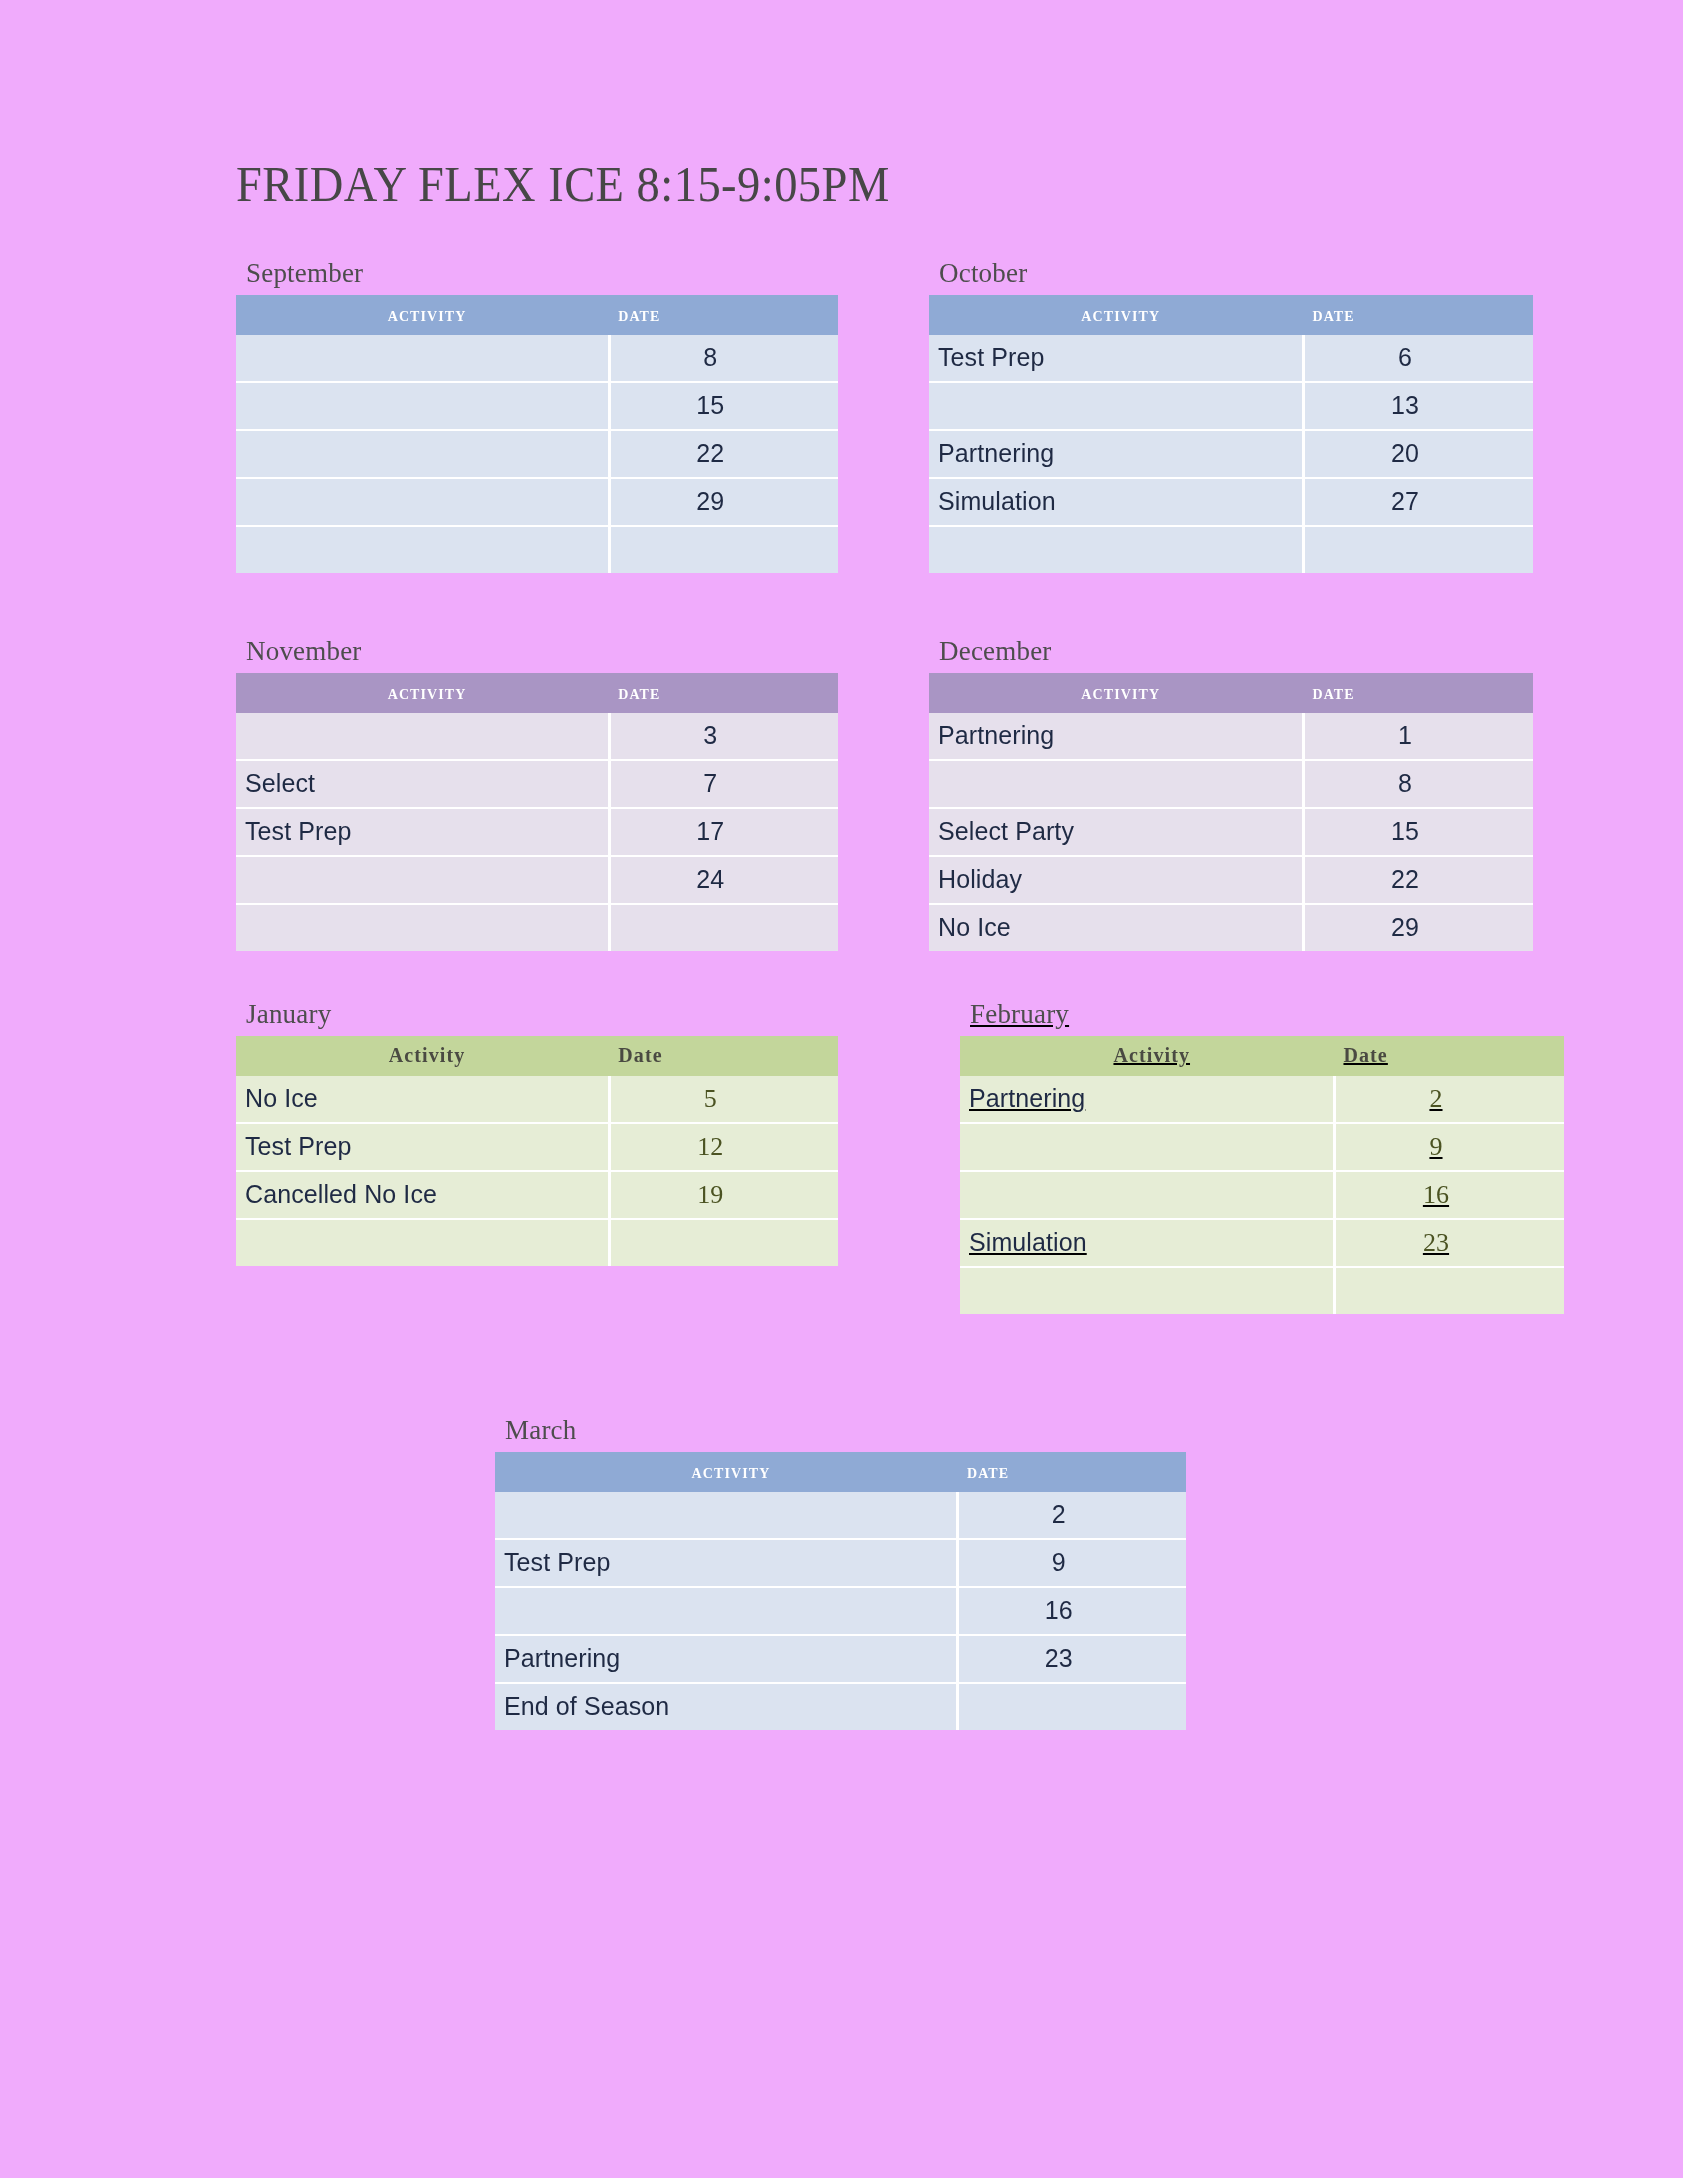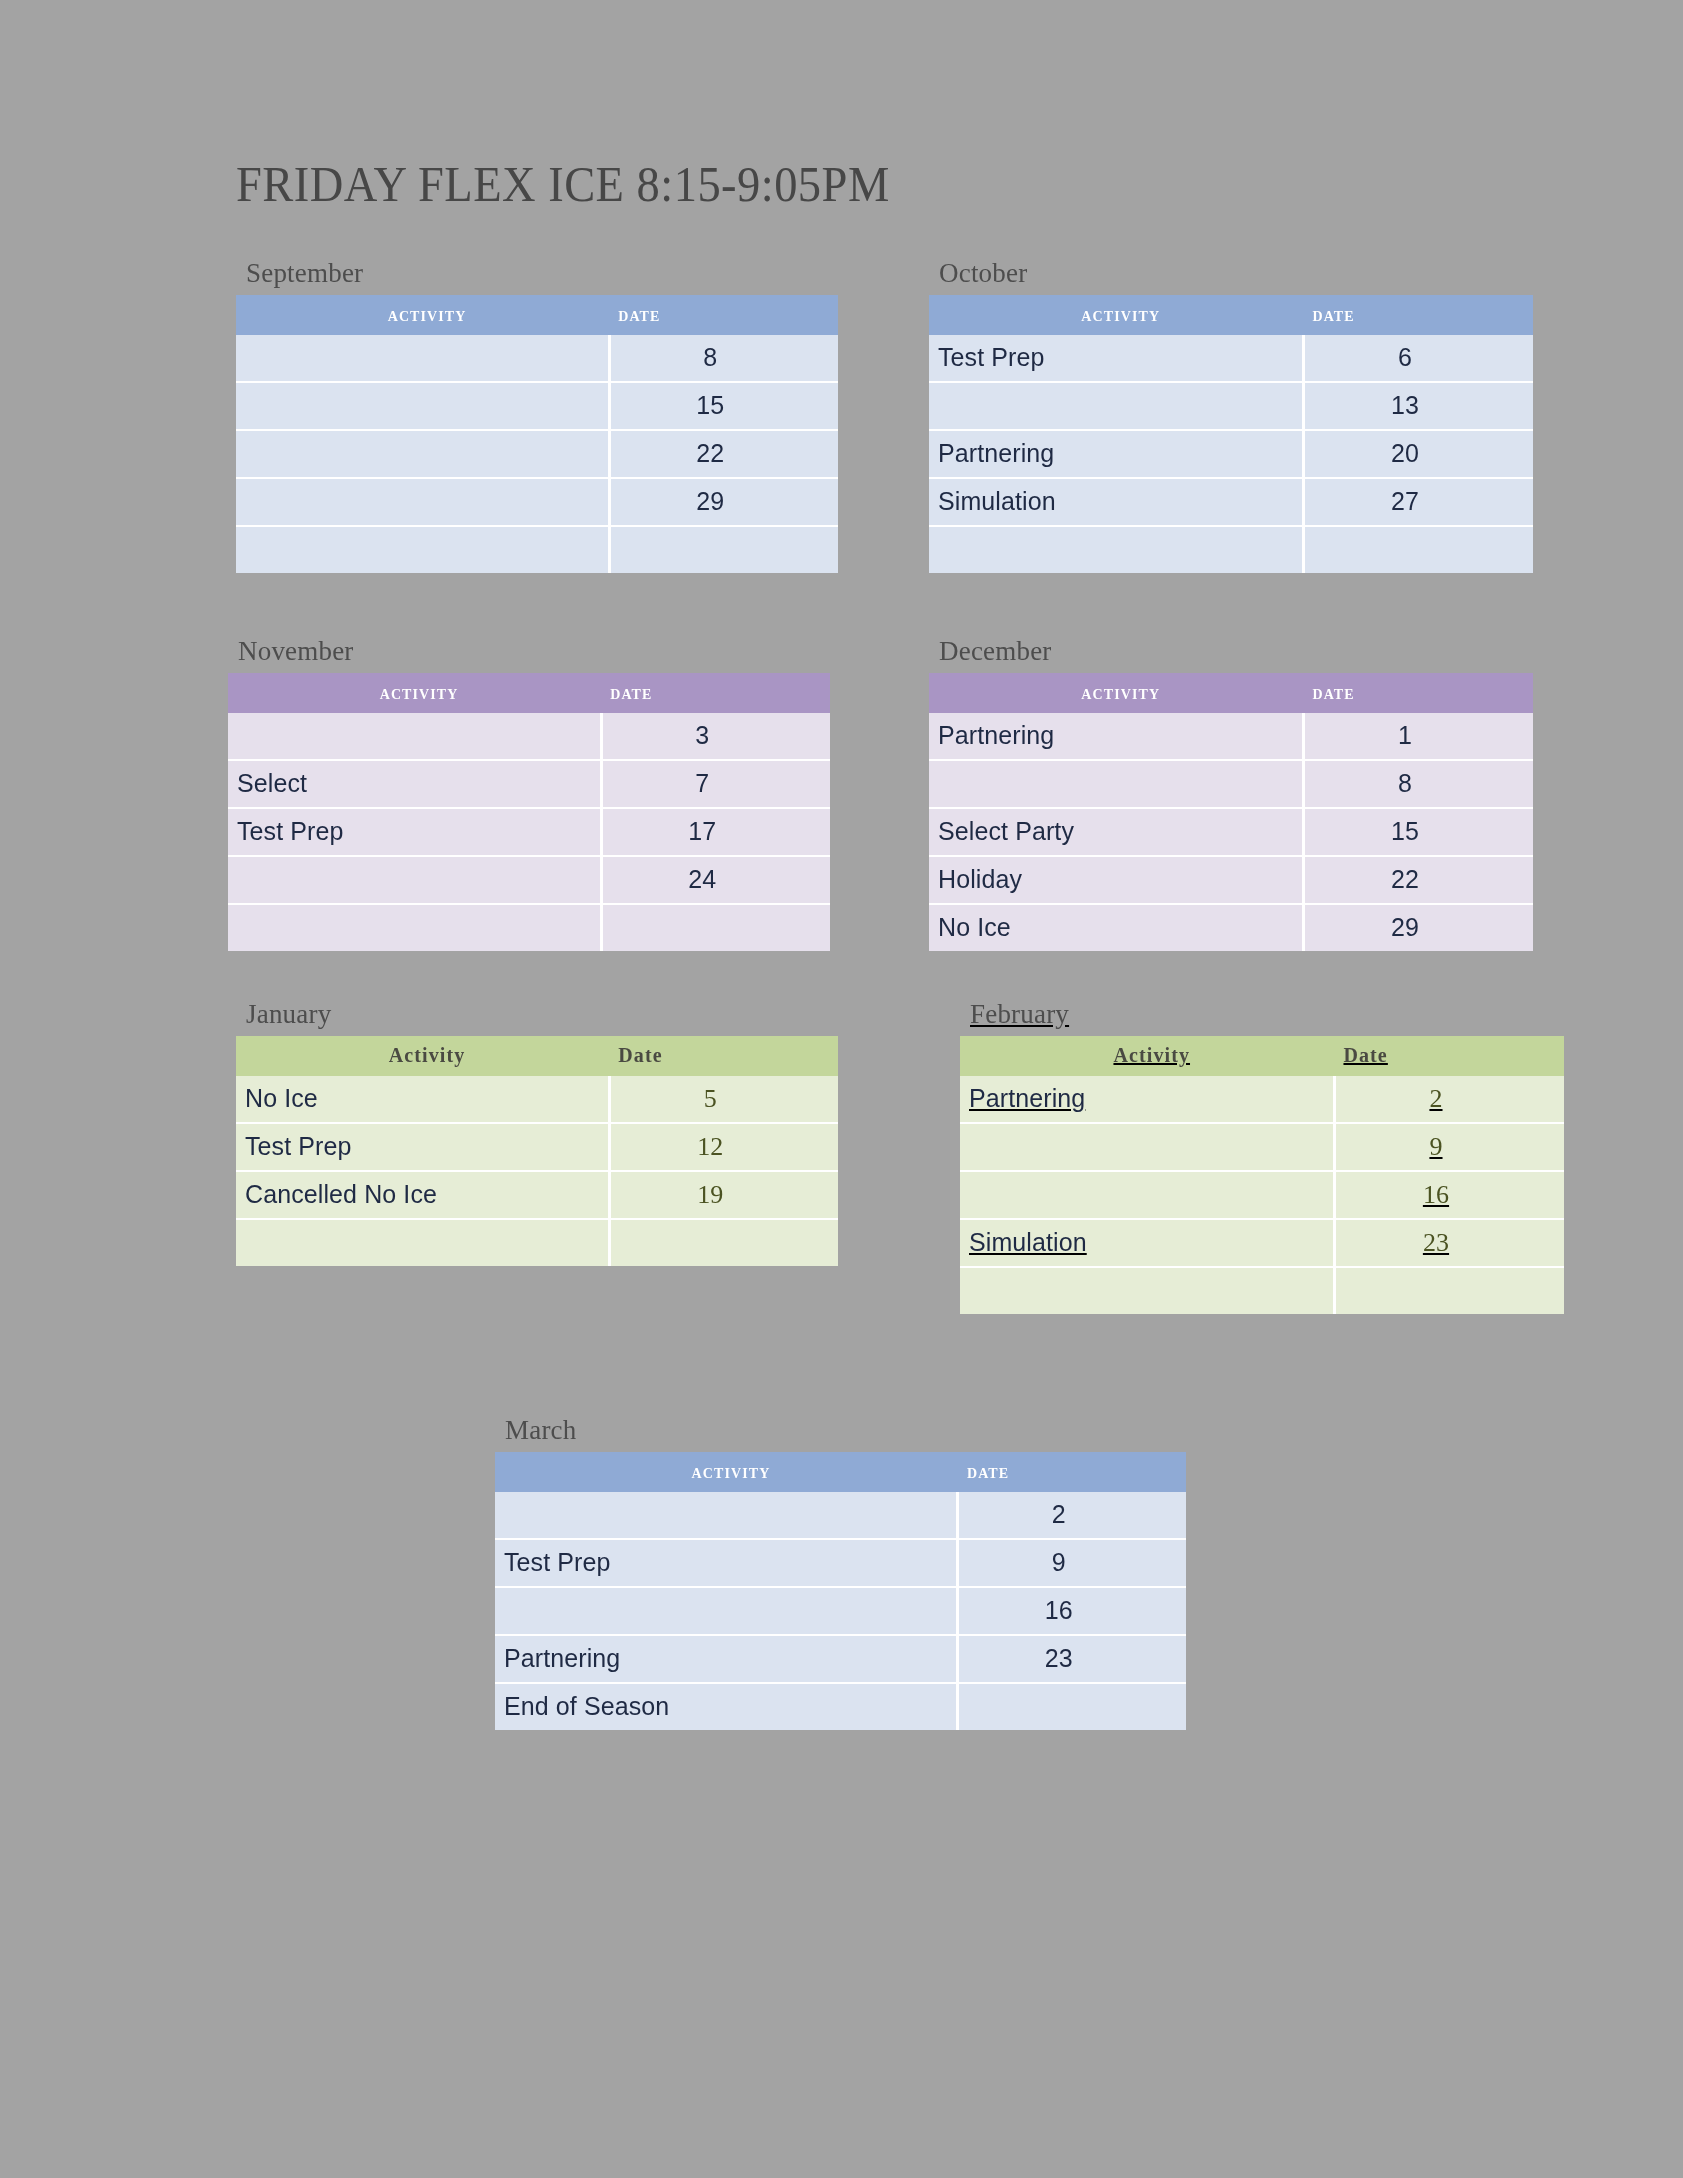--- a/index.html
+++ b/index.html
@@ -12,21 +12,21 @@
     height: 2178px;
     position: relative;
     font-family: "Liberation Serif", serif;
     -webkit-font-smoothing: antialiased;
   }
 
   .page {
     position: relative;
     width: 1683px;
     height: 2178px;
-    background: #a3a3a3;
+    background: #f0abfc;
     overflow: hidden;
   }
 
   
   .doc-title {
     position: absolute;
     left: 236px;
     top: 158px;
     font-family: "Liberation Serif", serif;
     font-size: 50px;
@@ -162,21 +162,21 @@
   }
 
   
   .march-rule tbody tr.rule-above td {
     border-top: 2px solid #20252e;
   }
 
   
   #block-september { left: 236px; top: 259px; width: 602px; }
   #block-october   { left: 929px; top: 259px; width: 600px; }
-  #block-november  { left: 228px; top: 637px; width: 684px; }
+  #block-november  { left: 236px; top: 637px; width: 684px; }
   #block-december  { left: 929px; top: 637px; width: 604px; }
   #block-january   { left: 236px; top: 1000px; width: 602px; }
   #block-february  { left: 960px; top: 1000px; width: 604px; text-decoration: underline; }
   #block-march     { left: 495px; top: 1416px; width: 691px; }
 
   #block-september table.sched { width: 602px; }
   #block-october table.sched   { width: 604px; }
   #block-november table.sched  { width: 602px; }
   #block-december table.sched  { width: 604px; }
   #block-january table.sched   { width: 602px; }

